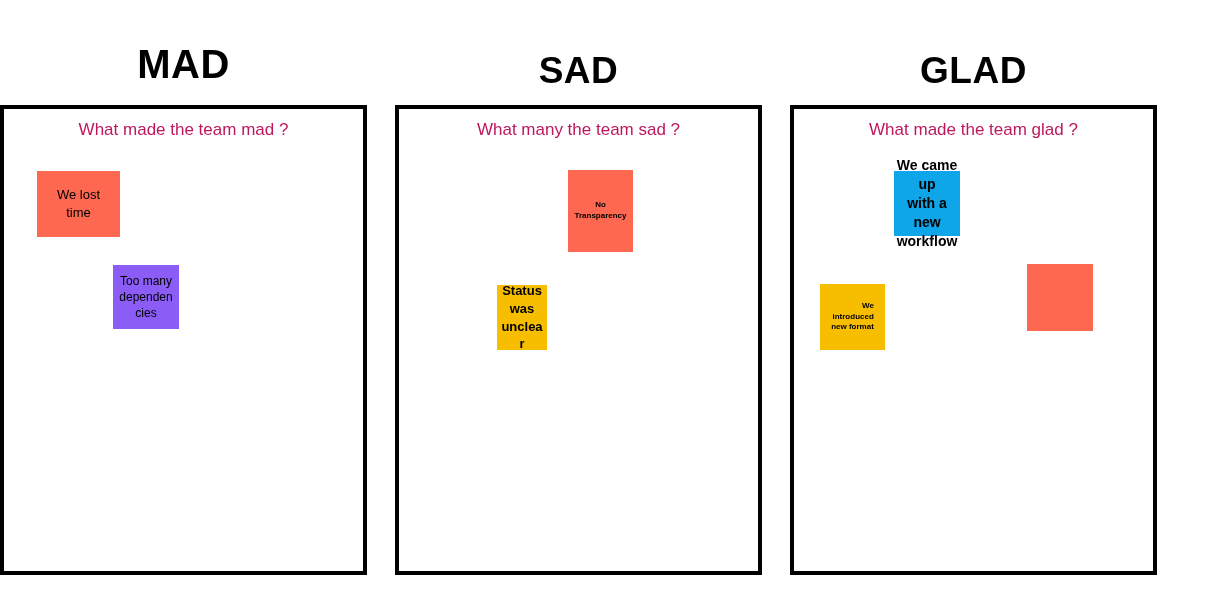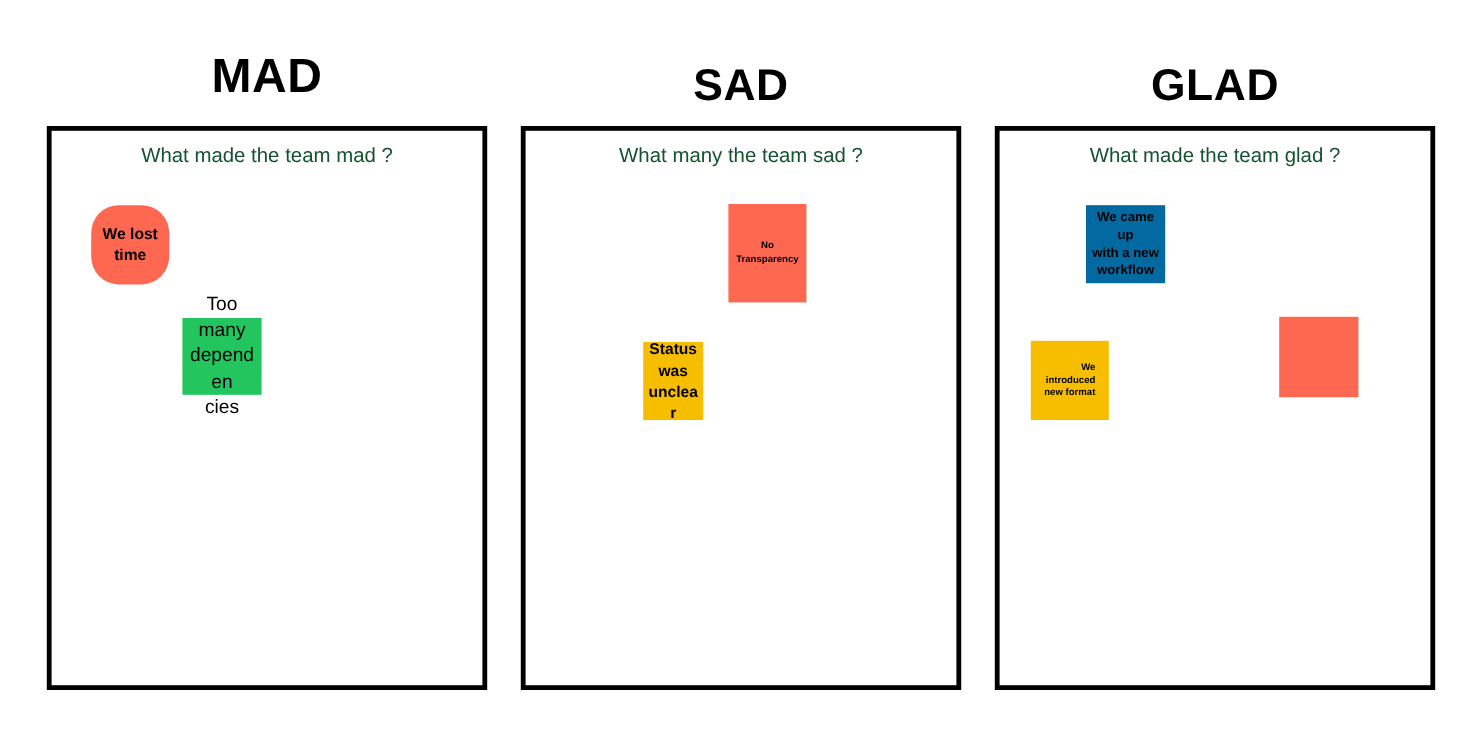--- a/index.html
+++ b/index.html
@@ -9,21 +9,20 @@
     width: 1232px;
     height: 616px;
     overflow: hidden;
     font-family: "Liberation Sans", sans-serif;
     color: #000;
   }
   .board {
     position: relative;
     display: flex;
     gap: 28px;
-    padding-left: 39px;
     width: 1193px;
   }
   .column { width: 367px; flex: 0 0 367px; }
   .column h1 {
     margin: 44px 0 21px 0;
     font-size: 40px;
     line-height: 1;
     text-align: center;
     font-weight: bold;
     letter-spacing: 0.5px;
@@ -36,21 +35,21 @@
     position: relative;
     height: 462px;
     border: 4px solid #000;
     background: #fff;
   }
   .question {
     margin-top: 11px;
     text-align: center;
     font-size: 17px;
     font-weight: 400;
-    color: #14532d;
+    color: #be185d;
   }
   .notes-layer {
     position: absolute;
     left: 0; top: 0; right: 0; bottom: 0;
   }
   .note {
     position: absolute;
     display: flex;
     align-items: center;
     justify-content: center;
@@ -67,23 +66,23 @@
 </head>
 <body>
 
 <div class="board">
 
   <section class="column">
     <h1>MAD</h1>
     <div class="box">
       <div class="question">What made the team mad ?</div>
       <div class="notes-layer">
-          <div class="note" style="left: 33px; top: 62px; width: 65px; height: 66px; background: rgb(255, 104, 80); font-size: 13px; font-weight: 700; border-radius: 23px;">We lost
+          <div class="note" style="left: 33px; top: 62px; width: 83px; height: 66px; background: rgb(255, 104, 80); font-size: 13px; font-weight: 400;">We lost
 time</div>
-          <div class="note" style="left: 109px; top: 156px; width: 66px; height: 64px; background: #22c55e; font-size: 16px; font-weight: 400;">Too many
+          <div class="note" style="left: 109px; top: 156px; width: 66px; height: 64px; background: #8b5cf6; font-size: 12px; font-weight: 400;">Too many
 dependen
 cies</div>
         </div>
     </div>
   </section>
 
   <section class="column alt">
     <h1>SAD</h1>
     <div class="box">
       <div class="question">What many the team sad ?</div>
@@ -95,21 +94,21 @@
 unclear</div>
         </div>
     </div>
   </section>
 
   <section class="column alt">
     <h1>GLAD</h1>
     <div class="box">
       <div class="question">What made the team glad ?</div>
       <div class="notes-layer">
-          <div class="note" style="left: 72px; top: 62px; width: 66px; height: 65px; background: #0369a1; font-size: 11px; font-weight: 700;">We came up
+          <div class="note" style="left: 100px; top: 62px; width: 66px; height: 65px; background: #0ea5e9; font-size: 14px; font-weight: 700;">We came up
 with a new
 workflow</div>
           <div class="note" style="left: 26px; top: 175px; width: 65px; height: 66px; background: rgb(247, 190, 0); font-size: 8px; font-weight: 700; text-align: right;">We
 introduced
 new format</div>
           <div class="note" style="left: 233px; top: 155px; width: 66px; height: 67px; background: rgb(255, 104, 80); font-size: 8px; font-weight: 400;"></div>
         </div>
     </div>
   </section>
 

